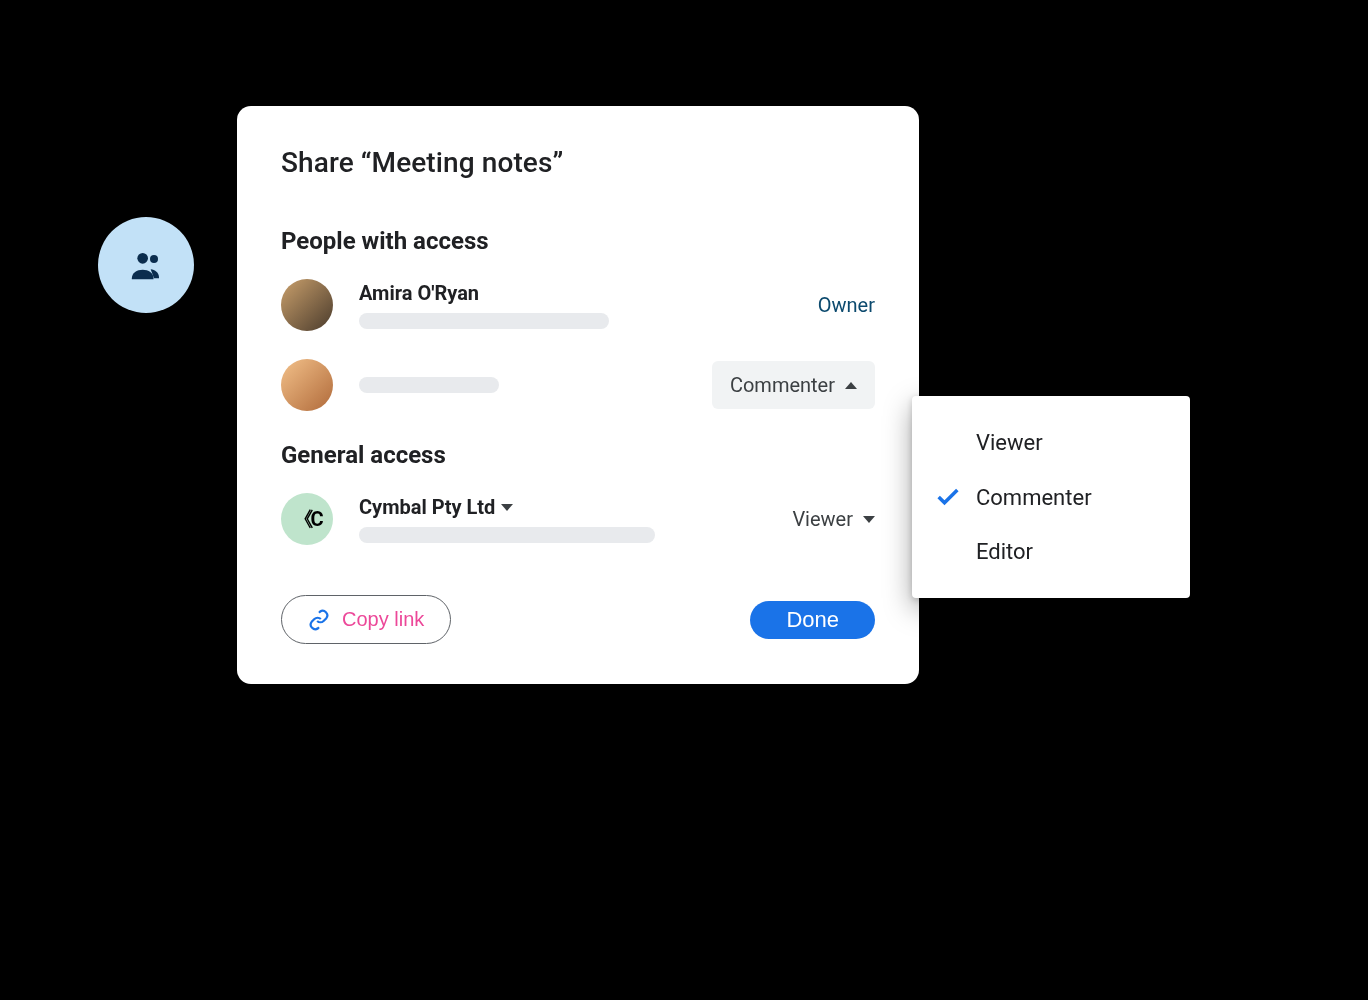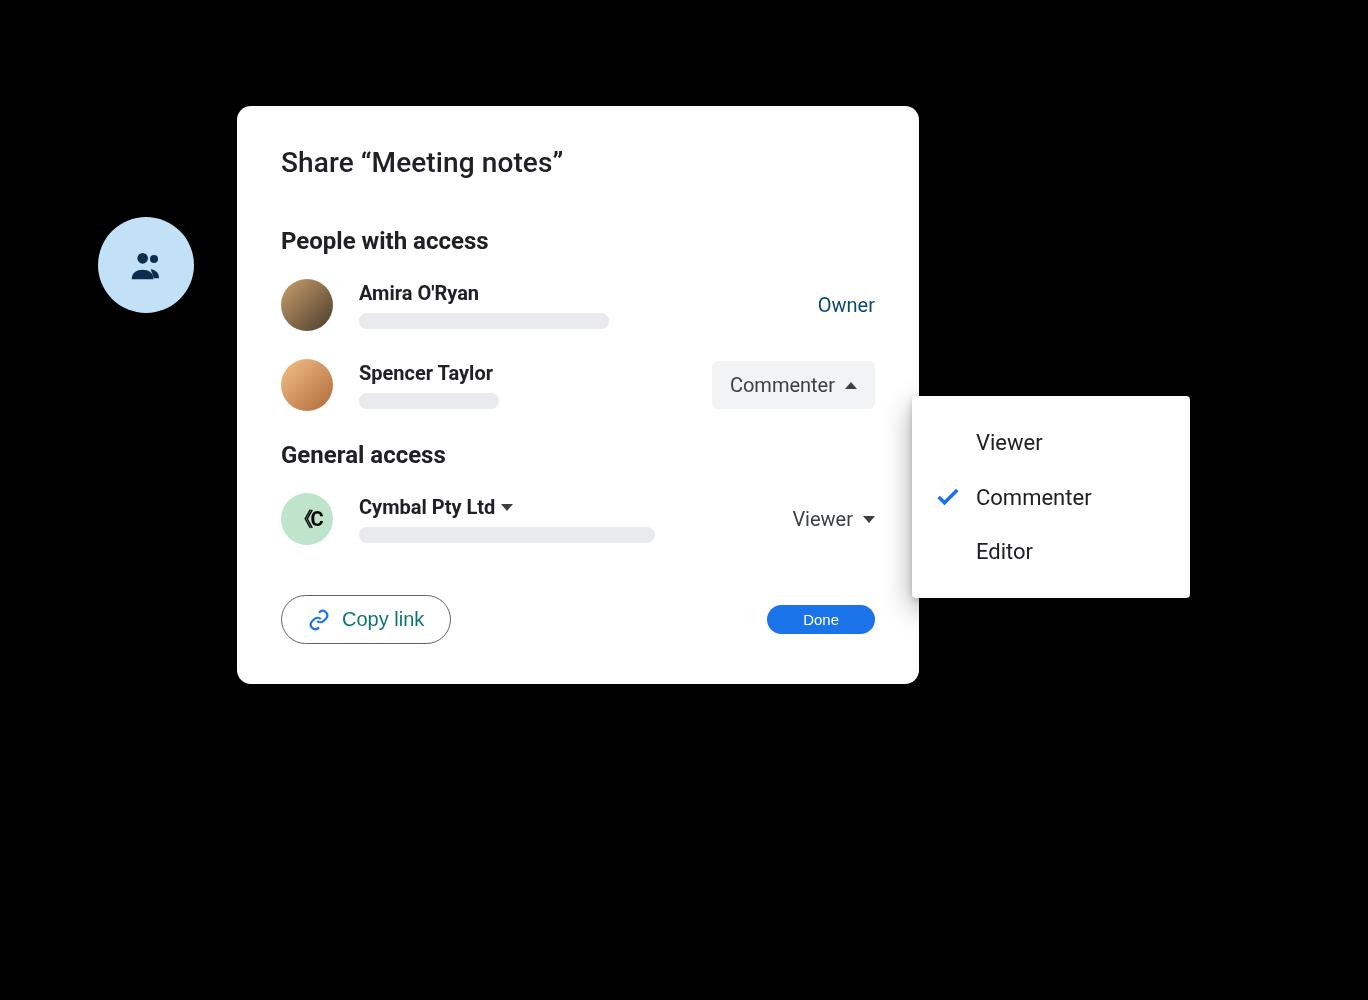--- a/index.html
+++ b/index.html
@@ -127,29 +127,29 @@
     align-items: center;
   }
   .copy-link {
     display: inline-flex;
     align-items: center;
     gap: 12px;
     border: 1px solid #5f6368;
     border-radius: 999px;
     padding: 12px 26px;
     font-size: 20px;
-    color: #0f766e;
+    color: #ec4899;
     background: #fff;
     cursor: pointer;
   }
   .copy-link svg { width: 22px; height: 22px; fill: none; stroke: #1a73e8; stroke-width: 2.4; }
   .done-btn {
     background: #1a73e8;
     color: #fff;
-    font-size: 15px;
+    font-size: 22px;
     border: none;
     border-radius: 999px;
     padding: 6px 36px;
     cursor: pointer;
   }
 
   .menu {
     position: absolute;
     left: 912px;
     top: 396px;
@@ -196,21 +196,20 @@
     <div class="person-info">
       <div class="person-name">Amira O'Ryan</div>
       <div class="skeleton sk-long"></div>
     </div>
     <div class="role-static">Owner</div>
   </div>
 
   <div class="person-row">
     <div class="avatar a2"></div>
     <div class="person-info">
-      <div class="person-name">Spencer Taylor</div>
       <div class="skeleton sk-med"></div>
     </div>
     <div class="role-select boxed">
       <span>Commenter</span>
       <span class="tri-up"></span>
     </div>
   </div>
 
   <div class="general-section">
     <div class="section-label">General access</div>

